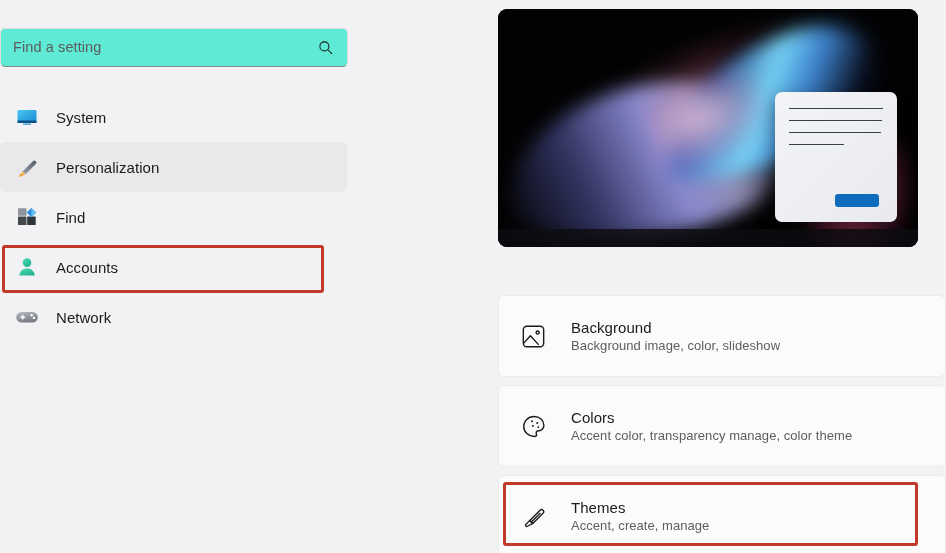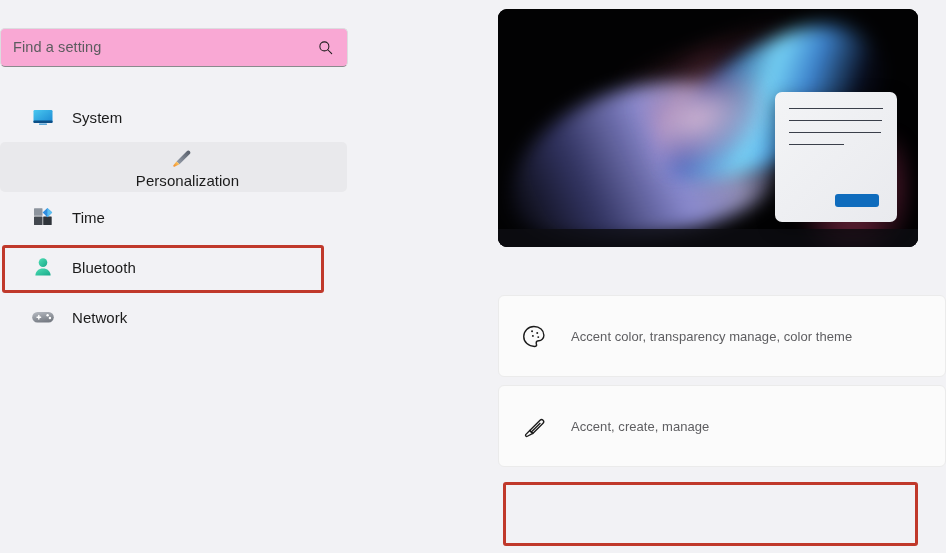--- a/index.html
+++ b/index.html
@@ -24,21 +24,21 @@
     width: 360px;
     height: 553px;
     background: #f2f2f5;
   }
 
   #search-box {
     position: absolute;
     left: 0; top: 28px;
     width: 348px;
     height: 39px;
-    background: #f9a8d4;
+    background: #5eead4;
     border: 1px solid #dcdcdf;
     border-bottom: 1px solid #8a8a8d;
     border-radius: 5px;
     display: flex;
     align-items: center;
     padding: 0 8px 0 12px;
   }
   #search-input-text {
     flex: 1;
     font-size: 14.5px;
@@ -56,29 +56,28 @@
     position: absolute;
     left: 0; top: 92px;
     width: 360px;
   }
 
   .nav-item {
     position: relative;
     height: 50px;
     display: flex;
     align-items: center;
-    padding-left: 28px;
+    padding-left: 12px;
     border-radius: 5px;
     width: 348px;
   }
   .nav-item.selected {
     background: #e9e9ec;
     width: 347px;
     border-radius: 5px;
-    flex-direction: column;
   }
   .nav-item.selected::before {
     content: "";
     position: absolute;
     left: -12px;
     top: 12px;
     width: 3px;
     height: 26px;
     background: #0067c0;
     border-radius: 2px;
@@ -333,37 +332,37 @@
     <div class="nav-item">
       <span class="nav-icon">
         <svg width="24" height="24" viewBox="0 0 24 24">
           <rect x="3" y="11.5" width="8.5" height="8.5" rx="0.6" fill="#43484f"></rect>
           <rect x="12.2" y="11.5" width="8.5" height="8.5" rx="0.6" fill="#2f343a"></rect>
           <rect x="3" y="3.2" width="8.5" height="7.6" rx="0.6" fill="#8d949d"></rect>
           <path d="M16.4 3 L21.2 7.6 L16.4 12.2 L11.6 7.6 Z" fill="#2f8de0"></path>
           <path d="M16.4 3 L21.2 7.6 L16.4 12.2 Z" fill="#5dc0f0"></path>
         </svg>
       </span>
-      <span class="nav-label">Time</span>
+      <span class="nav-label">Find</span>
     </div>
 
     <div class="nav-item">
       <span class="nav-icon">
         <svg width="24" height="24" viewBox="0 0 24 24">
           <defs>
               <linearGradient id="gPr" x1="0" y1="0" x2="1" y2="1">
             <stop offset="0%" stop-color="#4ddfb4"></stop>
                 <stop offset="100%" stop-color="#1aa98a"></stop>
           </linearGradient>
             </defs>
           <circle cx="12" cy="7.6" r="4.3" fill="url(#gPr)"></circle>
           <path d="M4.4 20.6 C4.4 16 7.7 13.4 12 13.4 C16.3 13.4 19.6 16 19.6 20.6 Z" fill="url(#gPr)"></path>
         </svg>
       </span>
-      <span class="nav-label">Bluetooth</span>
+      <span class="nav-label">Accounts</span>
     </div>
 
 
     <div class="nav-item">
       <span class="nav-icon">
         <svg width="26" height="26" viewBox="0 0 26 26">
           <defs>
               <linearGradient id="gGm" x1="0" y1="0" x2="0.4" y2="1">
             <stop offset="0%" stop-color="#b8bcc3"></stop>
                 <stop offset="100%" stop-color="#787d85"></stop>
@@ -399,49 +398,64 @@
       <div class="mock-line l1"></div>
       <div class="mock-line l2"></div>
       <div class="mock-line l3"></div>
       <div class="mock-line l4"></div>
       <div id="mock-button"></div>
     </div>
   </div>
 
   <div id="cards">
 
+    <div class="setting-card">
+      <span class="card-icon">
+        <svg width="27" height="27" viewBox="0 0 26 26" fill="none" stroke="currentColor" stroke-width="1.35">
+          <rect x="3.2" y="3.2" width="19.6" height="19.6" rx="3.4"></rect>
+          <circle cx="17" cy="9.2" r="1.5"></circle>
+          <path d="M3.6 19.4 L10 12.2 L17.6 20.6" stroke-linejoin="round" stroke-linecap="round"></path>
+        </svg>
+      </span>
+      <span class="card-text">
+        <span class="card-title">Background</span>
+        <span class="card-sub">Background image, color, slideshow</span>
+      </span>
+    </div>
 
     <div class="setting-card">
       <span class="card-icon">
         <svg width="27" height="27" viewBox="0 0 26 26" fill="none" stroke="currentColor" stroke-width="1.35">
           <path d="M13.4 3.4 C19 3.4 23 7.1 23 11.7 C23 15.2 20.4 17.1 18.2 17.1
                    C16.6 17.1 15.6 18 15.6 19.2 C15.6 20.1 16 20.6 16 21.3
                    C16 22.1 15.2 22.6 14 22.6 C8.2 22.6 3.6 18.4 3.6 13
                    C3.6 7.6 7.9 3.4 13.4 3.4 Z" stroke-linejoin="round"></path>
           <circle cx="11.6" cy="8" r="0.95" fill="currentColor" stroke="none"></circle>
           <circle cx="16.6" cy="9.6" r="0.95" fill="currentColor" stroke="none"></circle>
           <circle cx="17.6" cy="13.6" r="0.95" fill="currentColor" stroke="none"></circle>
           <circle cx="12.4" cy="12.4" r="0.95" fill="currentColor" stroke="none"></circle>
         </svg>
       </span>
       <span class="card-text">
+        <span class="card-title">Colors</span>
         <span class="card-sub">Accent color, transparency manage, color theme</span>
       </span>
     </div>
 
     <div class="setting-card">
       <span class="card-icon">
         <svg width="27" height="27" viewBox="0 0 26 26" fill="none" stroke="currentColor" stroke-width="1.3">
           <path d="M9.4 16.8 L19.3 6.9 C20.1 6.1 21.4 6.1 22.2 6.9
                    C23 7.7 23 9 22.2 9.8 L12.3 19.7 Z" stroke-linejoin="round"></path>
           <path d="M9.4 16.8 L12.3 19.7 L7.1 22.4 C5.9 23 4.9 22 5.5 20.8 Z" stroke-linejoin="round"></path>
           <line x1="10.9" y1="18.3" x2="19.6" y2="9.6"></line>
         </svg>
       </span>
       <span class="card-text">
+        <span class="card-title">Themes</span>
         <span class="card-sub">Accent, create, manage</span>
       </span>
     </div>
 
   </div>
 </div>
 
 <div class="annot" id="annot-personalization"></div>
 <div class="annot" id="annot-themes"></div>
 

